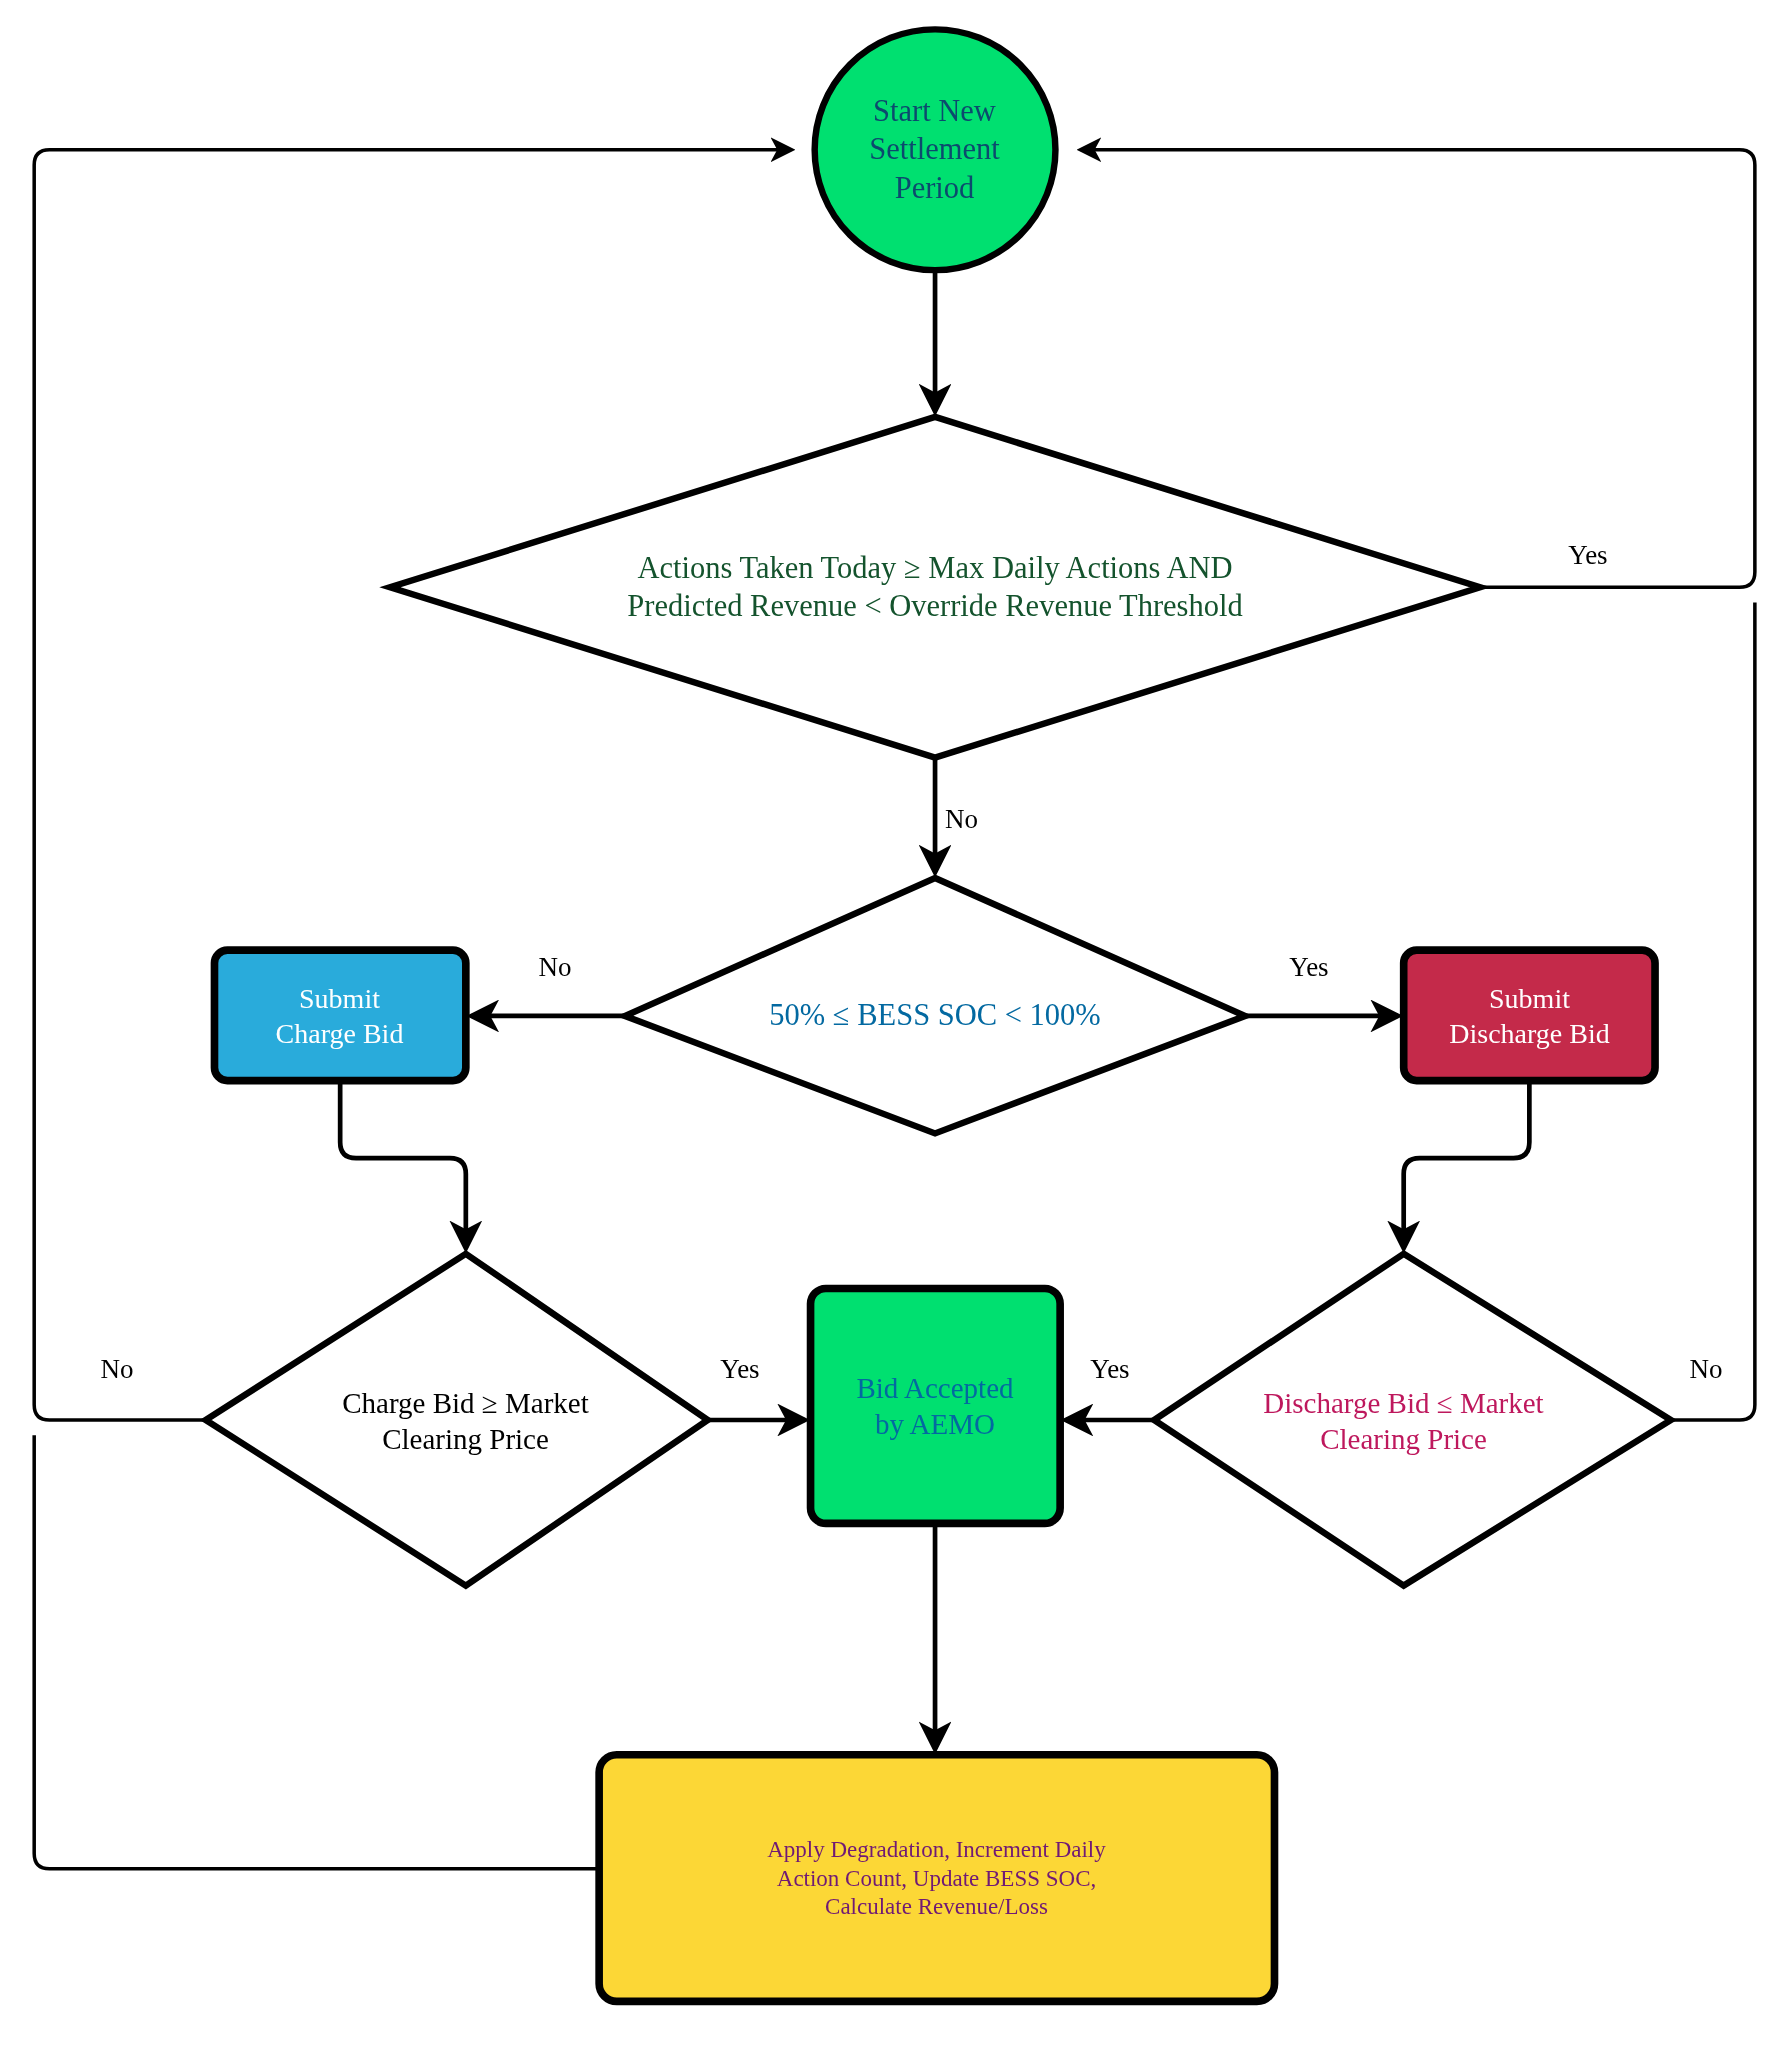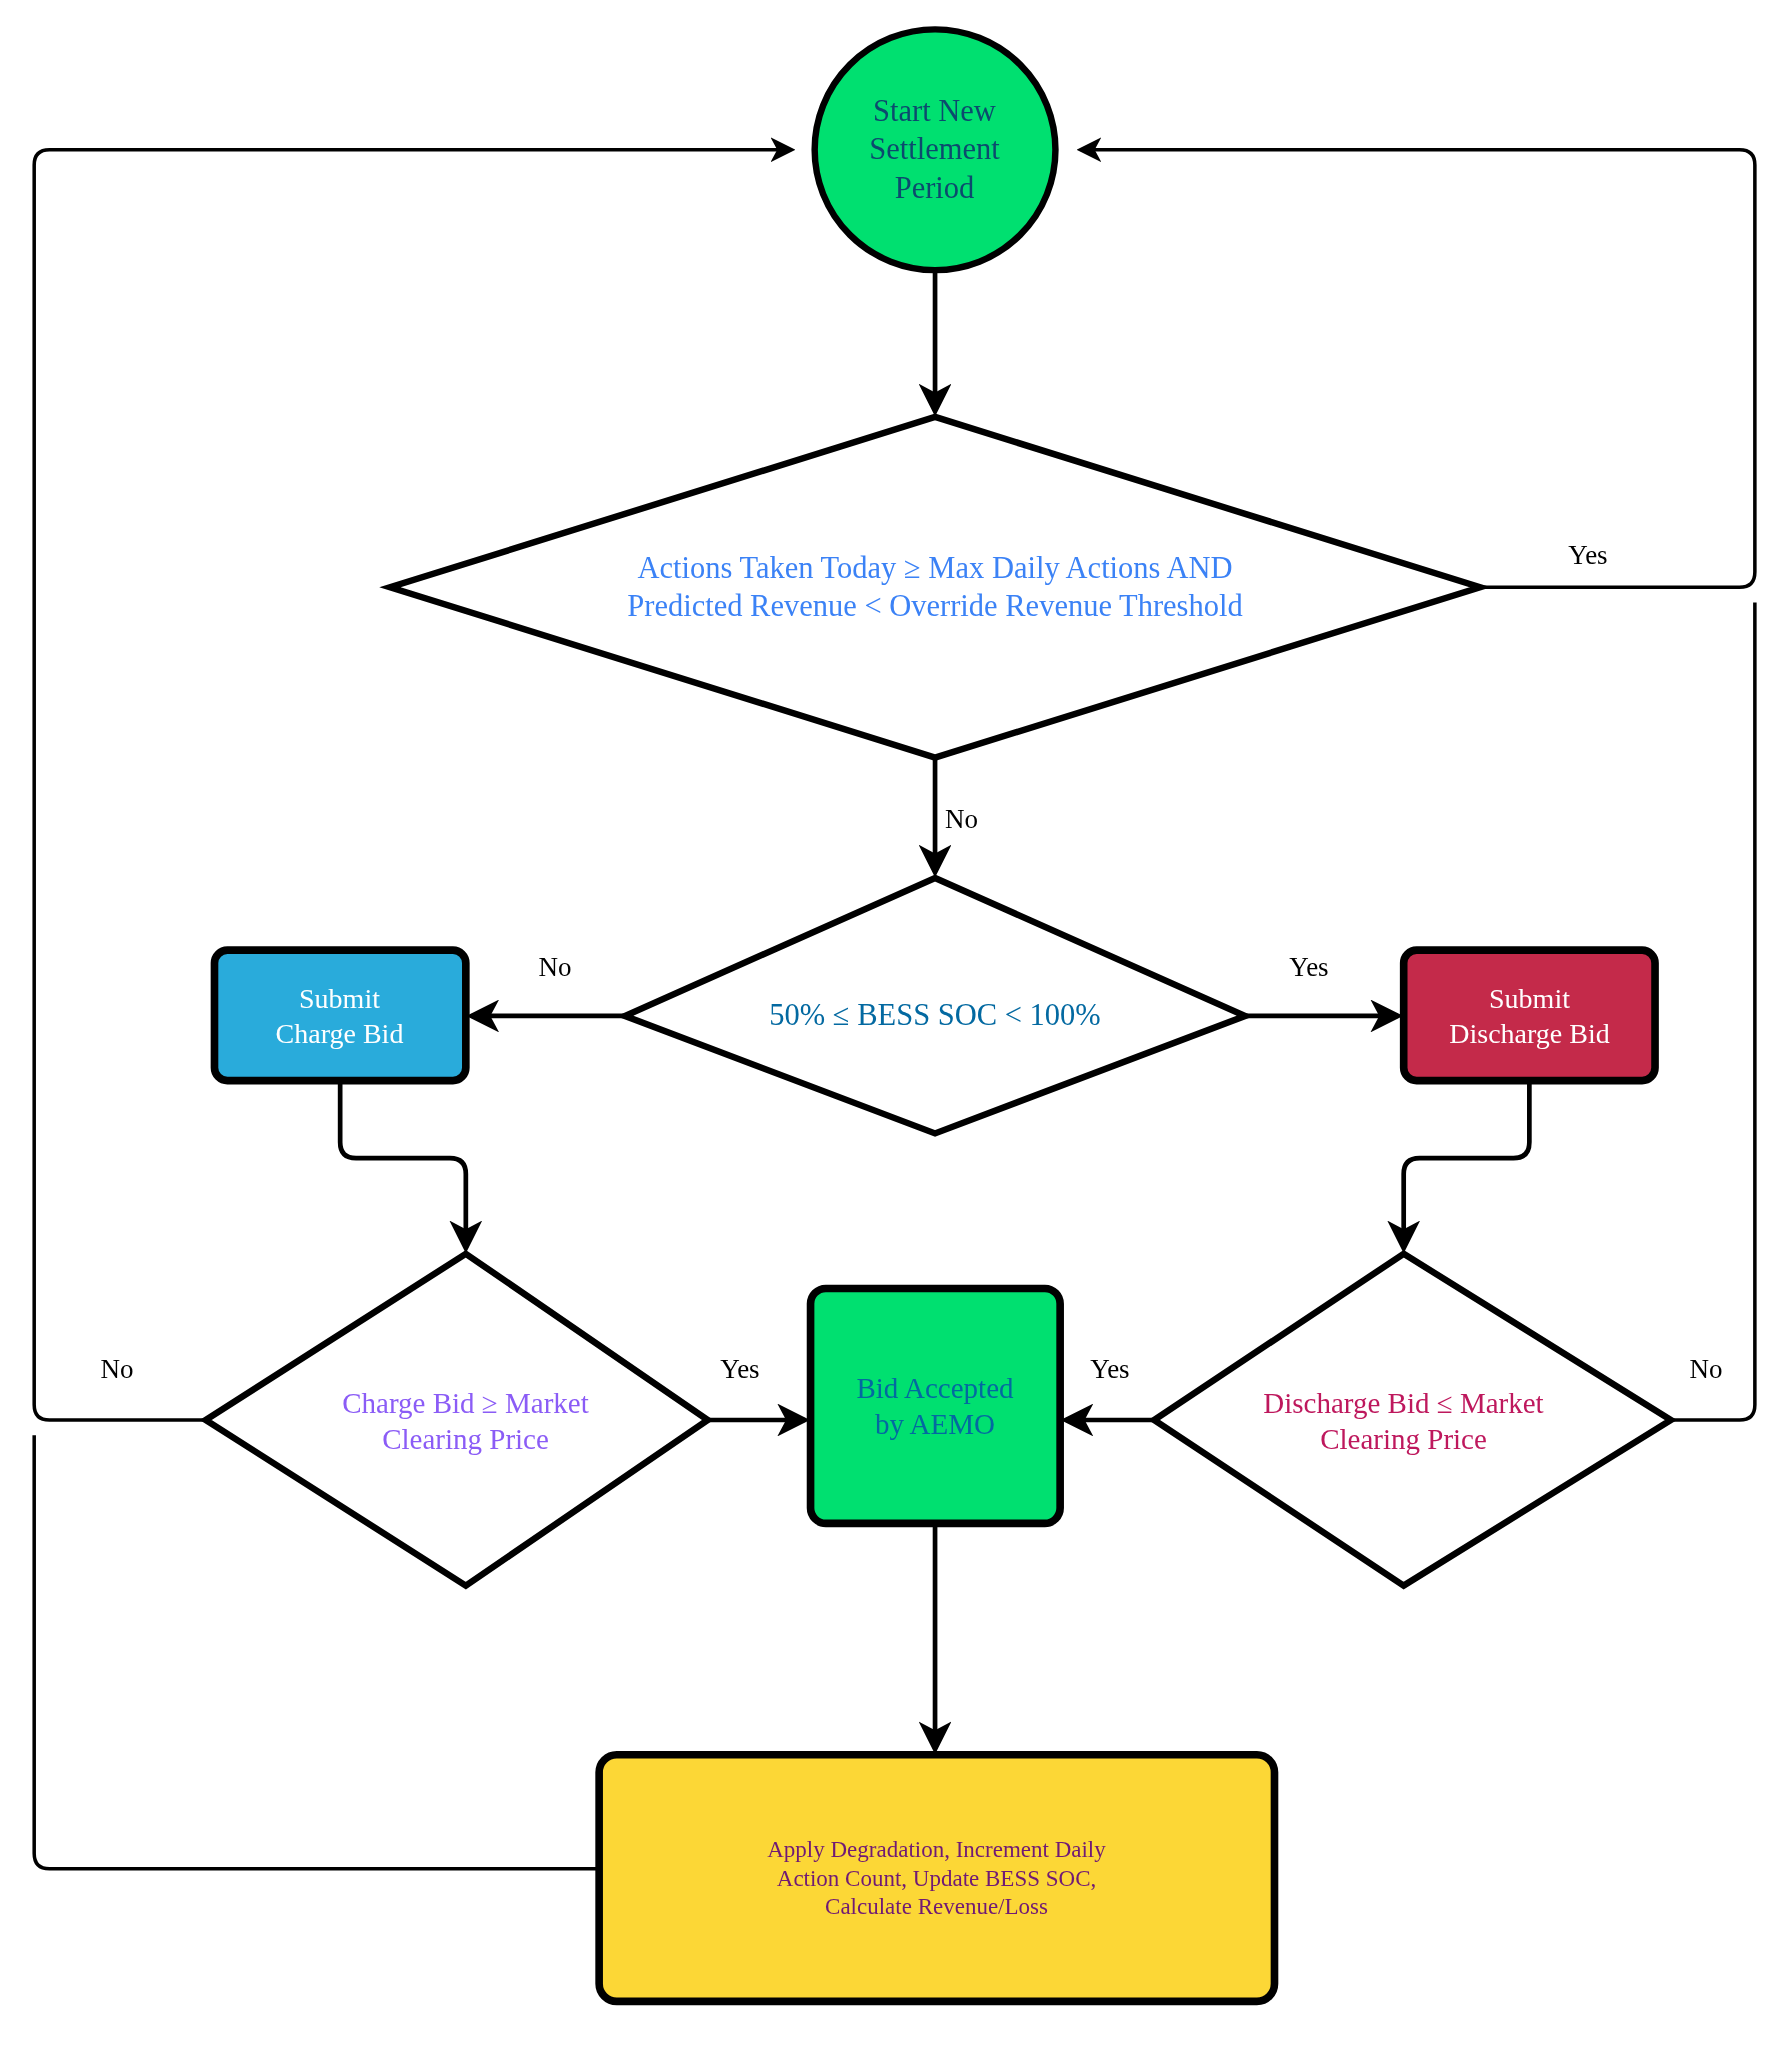--- a/index.html
+++ b/index.html
@@ -97,32 +97,32 @@
 
     <path d="M 1965 2418 L 1815 2418" fill="none" stroke="#000000" stroke-width="8" marker-end="url(#arrow)"></path>
 
     <path d="M 1592 2594 L 1592 2978" fill="none" stroke="#000000" stroke-width="8" marker-end="url(#arrow)"></path>
   </svg>
 
   <div class="node-label" style="left:814px; top:88px; width:241px; height:123px; font-size:30.5px; color:#0c4a6e;">Start New
 Settlement
 Period</div>
 
-  <div class="node-label" style="left:524px; top:546px; width:822px; height:82px; font-size:30.5px; color:#3b82f6;">Actions Taken Today ≥ Max Daily Actions AND
+  <div class="node-label" style="left:524px; top:546px; width:822px; height:82px; font-size:30.5px; color:#14532d;">Actions Taken Today ≥ Max Daily Actions AND
 Predicted Revenue &lt; Override Revenue Threshold</div>
 
   <div class="node-label" style="left:671px; top:992px; width:528px; height:47px; font-size:30.5px; color:#0369a1;">50% ≤ BESS SOC &lt; 100%</div>
 
   <div class="node-label" style="left:214px; top:963px; width:251px; height:106px; font-size:28px; color:#FFFFFF;">Submit
 Charge Bid</div>
 
   <div class="node-label" style="left:1392px; top:963px; width:275px; height:106px; font-size:28px; color:#FFFFFF;">Submit
 Discharge Bid</div>
 
-  <div class="node-label" style="left:260px; top:1374px; width:411px; height:94px; font-size:29px; color:#8b5cf6;">Charge Bid ≥ Market
+  <div class="node-label" style="left:260px; top:1374px; width:411px; height:94px; font-size:29px; color:#000000;">Charge Bid ≥ Market
 Clearing Price</div>
 
   <div class="node-label" style="left:1192px; top:1374px; width:423px; height:94px; font-size:29px; color:#be185d;">Discharge Bid ≤ Market
 Clearing Price</div>
 
   <div class="node-label" style="left:810px; top:1356px; width:250px; height:100px; font-size:29px; color:#0369a1;">Bid Accepted
 by AEMO</div>
 
   <div class="node-label" style="left:599px; top:1797px; width:675px; height:164px; font-size:23px; color:#701a75;">Apply Degradation, Increment Daily
 Action Count, Update BESS SOC,

